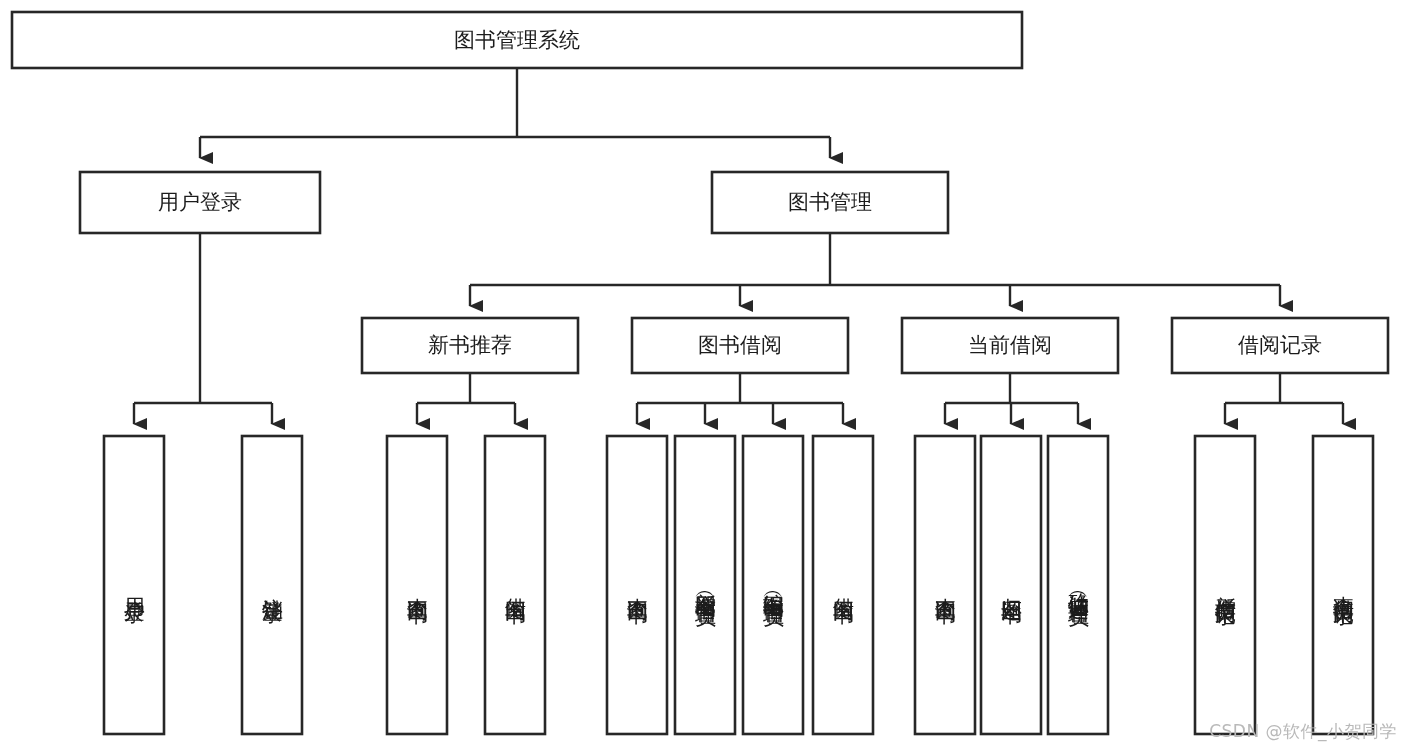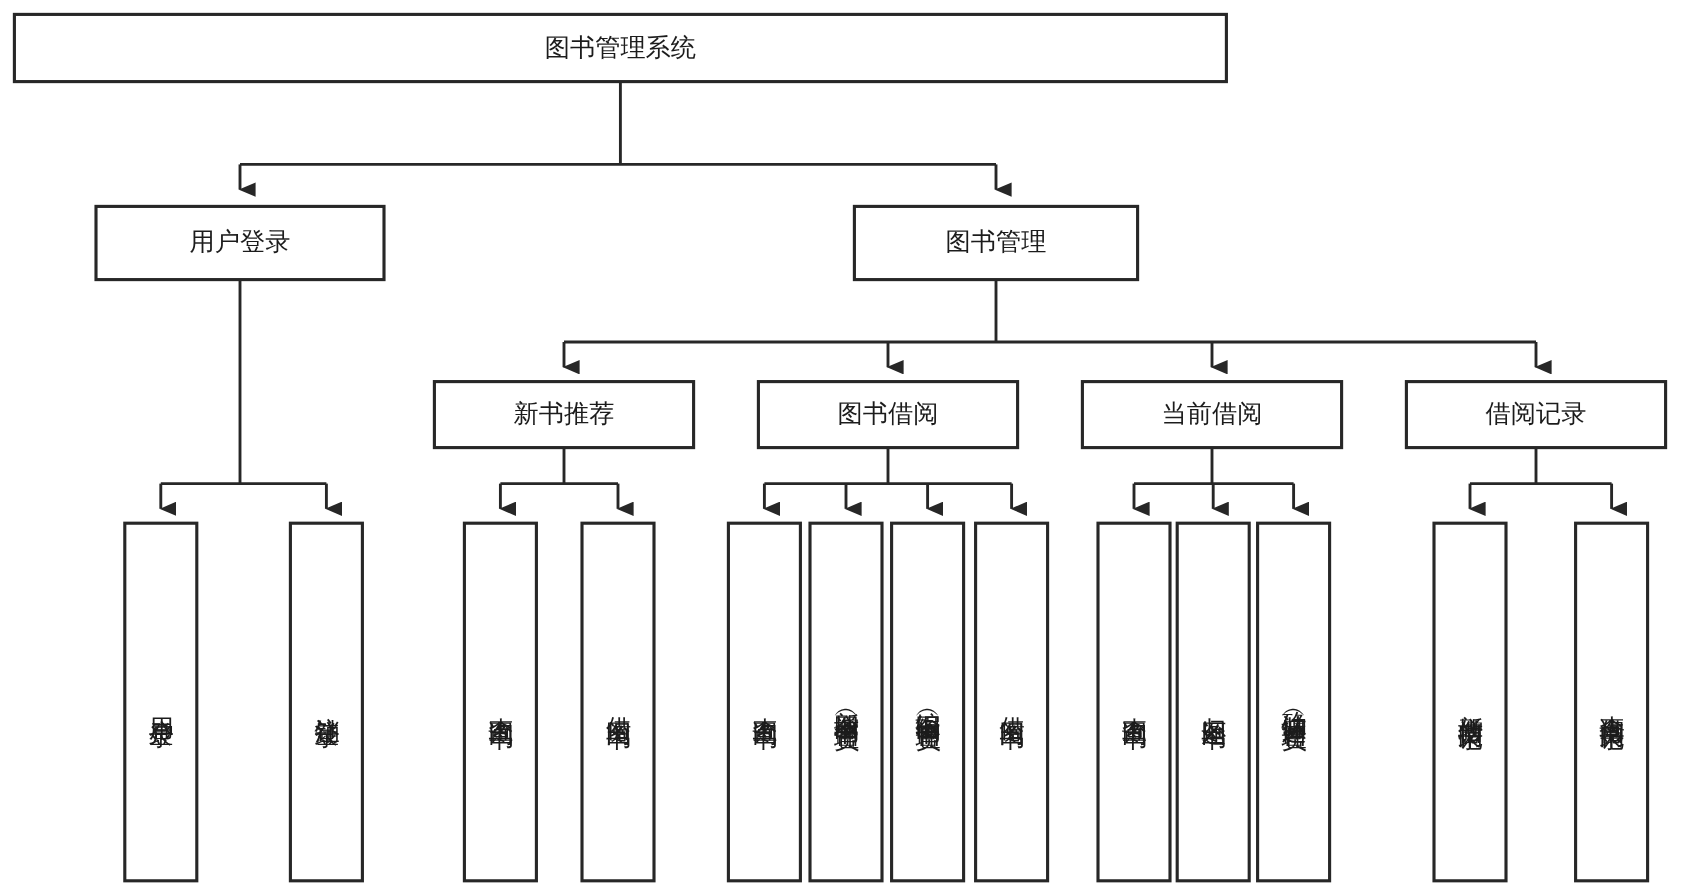--- a/index.html
+++ b/index.html
@@ -223,13 +223,14 @@
     <span class="vtext">确认归还（管理员）</span>
   </div>
 
   <div class="vtext-wrap" style="left:1195px; top:436px; width:60px; height:298px;">
     <span class="vtext">新增借阅记录</span>
   </div>
   <div class="vtext-wrap" style="left:1313px; top:436px; width:60px; height:298px;">
     <span class="vtext">查询借阅记录</span>
   </div>
 
+  <div class="watermark">CSDN @软件_小贺同学</div>
 </div>
 
 </body></html>

